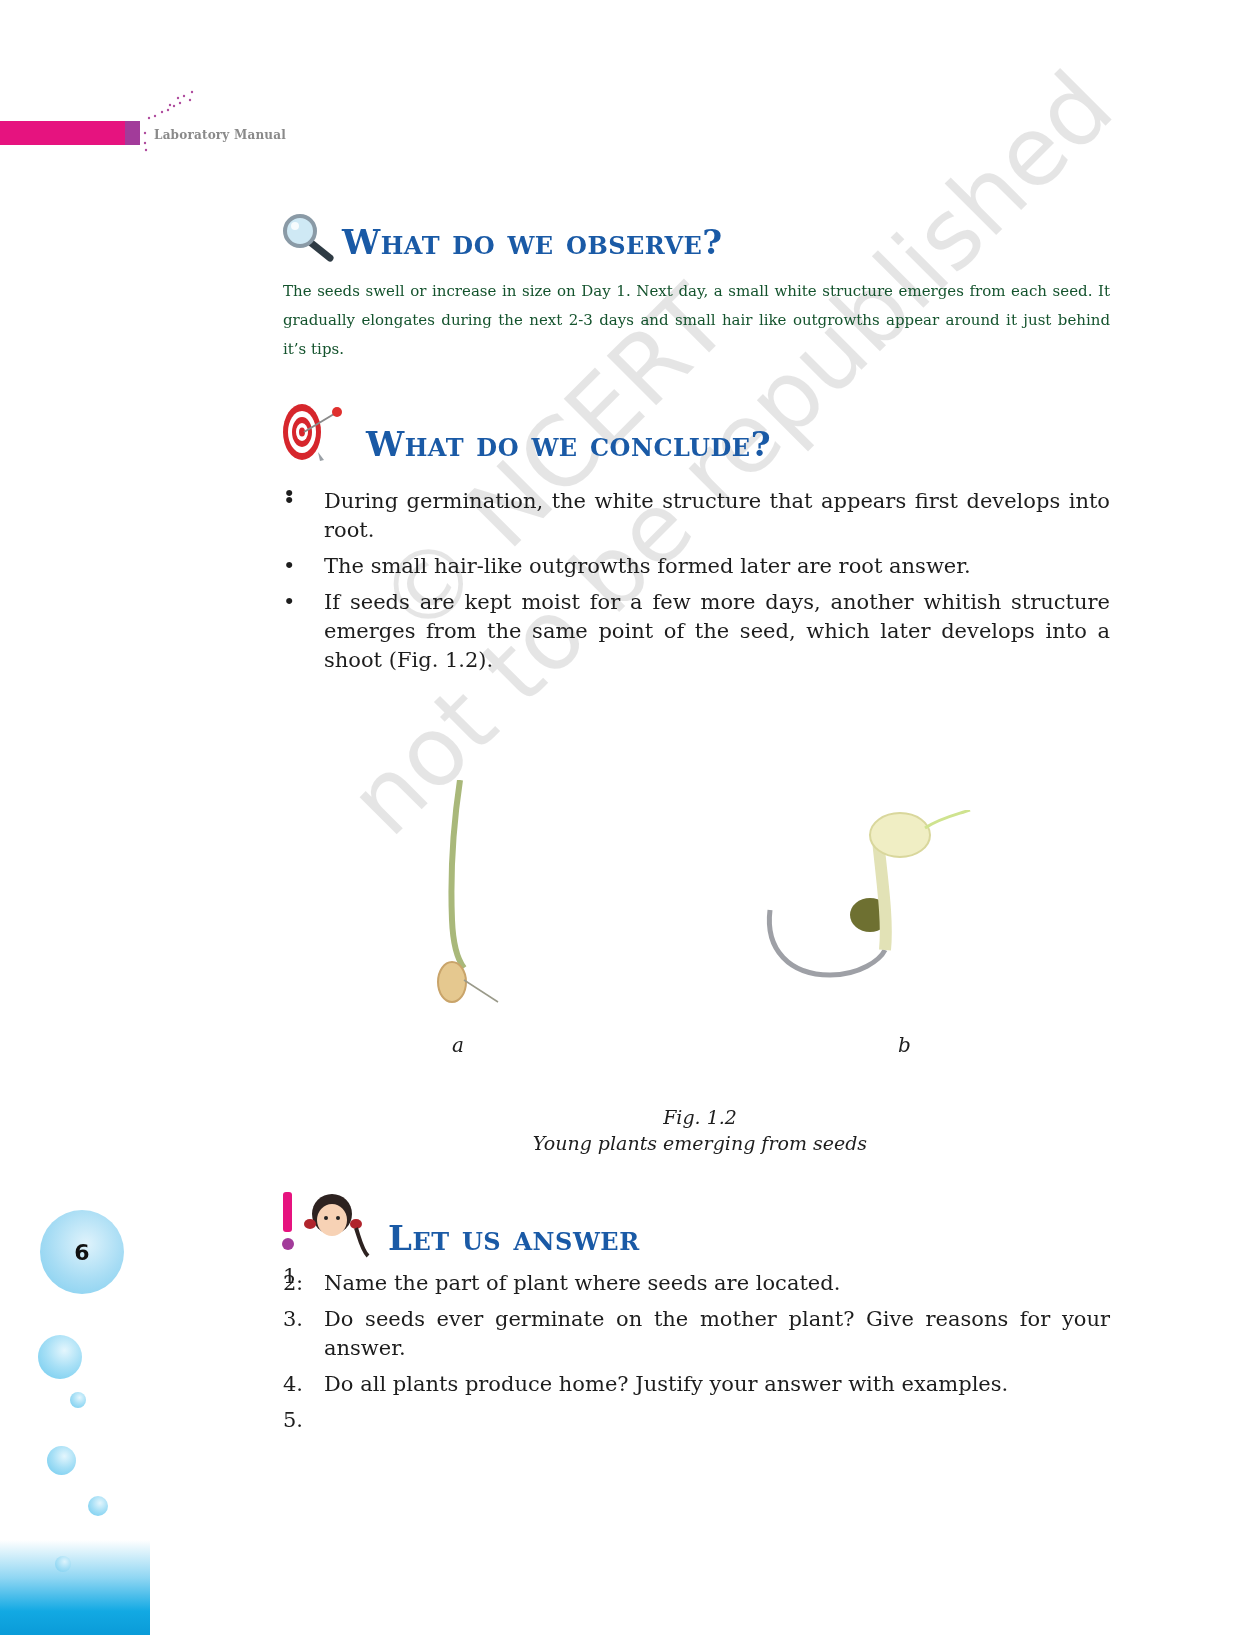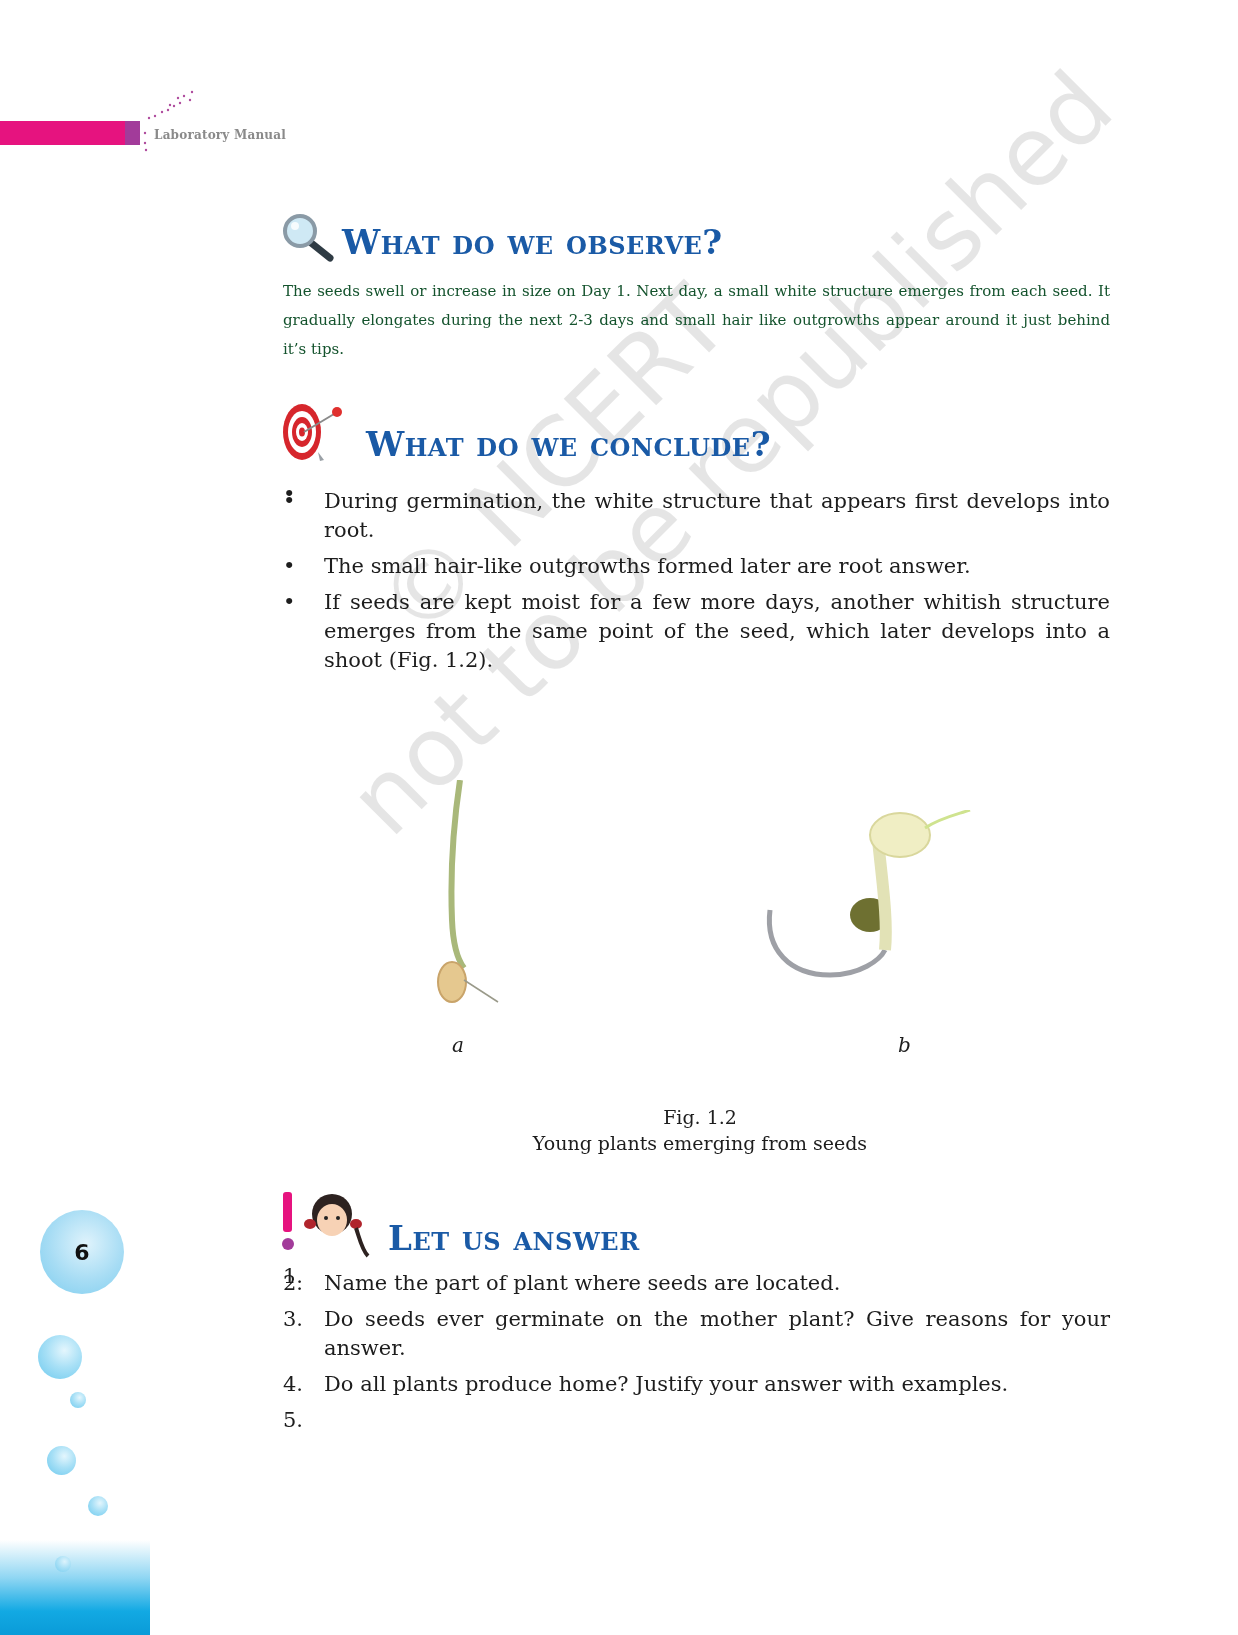--- a/index.html
+++ b/index.html
@@ -37,21 +37,21 @@
   ul.bullets li {
     position: relative; padding-left: 41px; font-size: 21px; line-height: 29px;
     text-align: justify; margin-bottom: 7px;
   }
   ul.bullets li .dot { position: absolute; left: 0; top: 0; }
   ol.qs { position: absolute; left: 283px; top: 1262px; width: 827px; margin: 0; padding: 0; list-style: none; }
   ol.qs li { position: relative; padding-left: 41px; font-size: 21px; line-height: 29px; text-align: justify; margin-bottom: 7px; }
   ol.qs li .num { position: absolute; left: 0; top: 0; }
 
   .fig-label { position: absolute; font-style: italic; font-size: 20px; }
-  .caption { position: absolute; left: 500px; width: 400px; text-align: center; font-size: 19px; line-height: 26px; }
+  .caption { position: absolute; left: 500px; width: 400px; text-align: center; font-style: italic; font-size: 19px; line-height: 26px; }
 
   .bubble {
     position: absolute; border-radius: 50%;
     background: radial-gradient(circle at 60% 35%, #e4f6fd 0%, #a8e0f6 45%, #6cc9ee 100%);
   }
   .page-num {
     position: absolute; left: 40px; top: 1210px; width: 84px; height: 84px; border-radius: 50%;
     background: radial-gradient(circle at 55% 40%, #dff3fc 0%, #a6dcf4 55%, #7ccdef 100%);
     display: flex; align-items: center; justify-content: center;
     font-family: "DejaVu Sans", sans-serif; font-weight: bold; font-size: 22px; color: #111;

